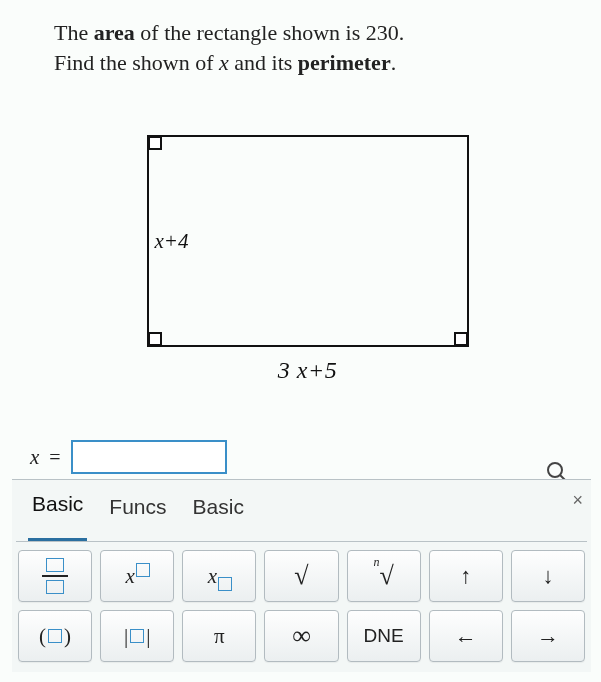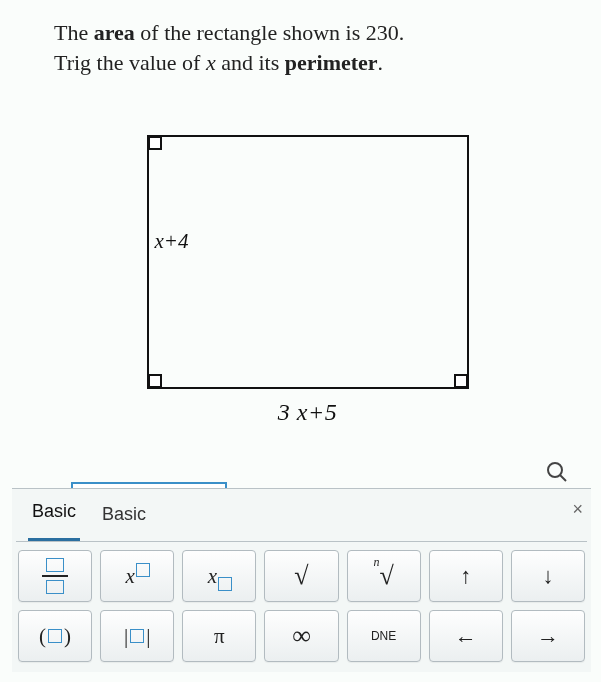--- a/index.html
+++ b/index.html
@@ -18,21 +18,21 @@
 .var-x { font-style: italic; font-family: 'Times New Roman', serif; }
 
 .figure-area {
   margin-top: 58px;
   display: flex;
   justify-content: center;
 }
 .rect-wrap { position: relative; width: 322px; }
 .rectangle {
   width: 322px;
-  height: 254px;
+  height: 212px;
   border: 2.5px solid #111;
   position: relative;
   background: transparent;
 }
 .raq { position:absolute; width:14px; height:14px; border:2px solid #111; background:#fff; }
 .tl { top:-1px; left:-1px; }
 .bl { bottom:-1px; left:-1px; }
 .br { bottom:-1px; right:-1px; }
 .side-label-left {
   position:absolute; left:6px; top:92px;
@@ -66,22 +66,22 @@
 }
 
 .keypad {
   position:absolute; left:12px; right:10px; bottom:10px;
   border-top:1.5px solid #b9c2c6;
   background:#f3f7f6;
   padding-top:4px;
 }
 .tabs { display:flex; align-items:flex-end; gap:18px; padding:2px 8px 0 16px; position:relative;}
 .tab {
-  font-family: Arial, sans-serif; font-size:18px; color:#333;
-  padding:6px 4px 16px 4px;
+  font-family: Arial, sans-serif; font-size:21px; color:#333;
+  padding:6px 4px 22px 4px;
   cursor:pointer;
 }
 .tab.active { border-bottom:3px solid #2a6fa0; color:#111; }
 .tab-underline { height:1.5px; background:#b9c2c6; margin:0 4px 8px 4px;}
 .close-x {
   position:absolute; right:8px; top:6px;
   font-family:Arial,sans-serif; font-size:18px; color:#666; cursor:pointer;
 }
 .rows { padding:0 6px 2px 6px; }
 .row { display:flex; gap:8px; margin-bottom:8px; }
@@ -101,32 +101,32 @@
 .frac {
   display:flex; flex-direction:column; align-items:center; line-height:1;
 }
 .frac .n,.frac .d{
   width:18px;height:14px;border:1.5px solid #3a8fc8;display:block;
 }
 .frac .bar{width:26px;height:2px;background:#222;margin:3px 0;}
 .box-ph{display:inline-block;width:14px;height:14px;border:1.5px solid #3a8fc8;vertical-align:middle;}
 .sqrt-sym{font-size:26px;}
 .arrow{font-family:Arial,sans-serif;font-size:22px;}
-.dne{font-family:Arial,sans-serif;font-size:12px;}
+.dne{font-family:Arial,sans-serif;font-size:19px;}
 .infty{font-size:26px;}
 </style>
 </head>
 <body>
 
 <div class="content">
   <p class="question-line">
     <span>The </span><span class="bold">area</span><span> of the rectangle shown is 230.</span>
   </p>
   <p class="question-line">
-    <span>Trig the value of </span><span class="var-x">x</span><span> and its </span><span class="bold">perimeter</span><span>.</span>
+    <span>Find the shown of </span><span class="var-x">x</span><span> and its </span><span class="bold">perimeter</span><span>.</span>
   </p>
 
   <div class="figure-area">
     <div class="rect-wrap">
       <div class="rectangle">
         <span class="raq tl"></span>
         <span class="raq bl"></span>
         <span class="raq br"></span>
         <span class="side-label-left">x+4</span>
       </div>
@@ -144,20 +144,21 @@
 <span class="magnify">
   <svg width="24" height="24" viewBox="0 0 24 24" fill="none" stroke="#444" stroke-width="2">
     <circle cx="10" cy="10" r="7"></circle>
       <line x1="15" y1="15" x2="21" y2="21"></line>
   </svg>
 </span>
 
 <div class="keypad">
   <div class="tabs">
     <div class="tab active">Basic</div>
+    <div class="tab">Funcs</div>
     <div class="tab">Basic</div>
     <div class="close-x">×</div>
   </div>
   <div class="tab-underline"></div>
   <div class="rows">
     <div class="row">
       <div class="key">
         <span class="frac">
             <span class="n"></span>
             <span class="bar"></span>

